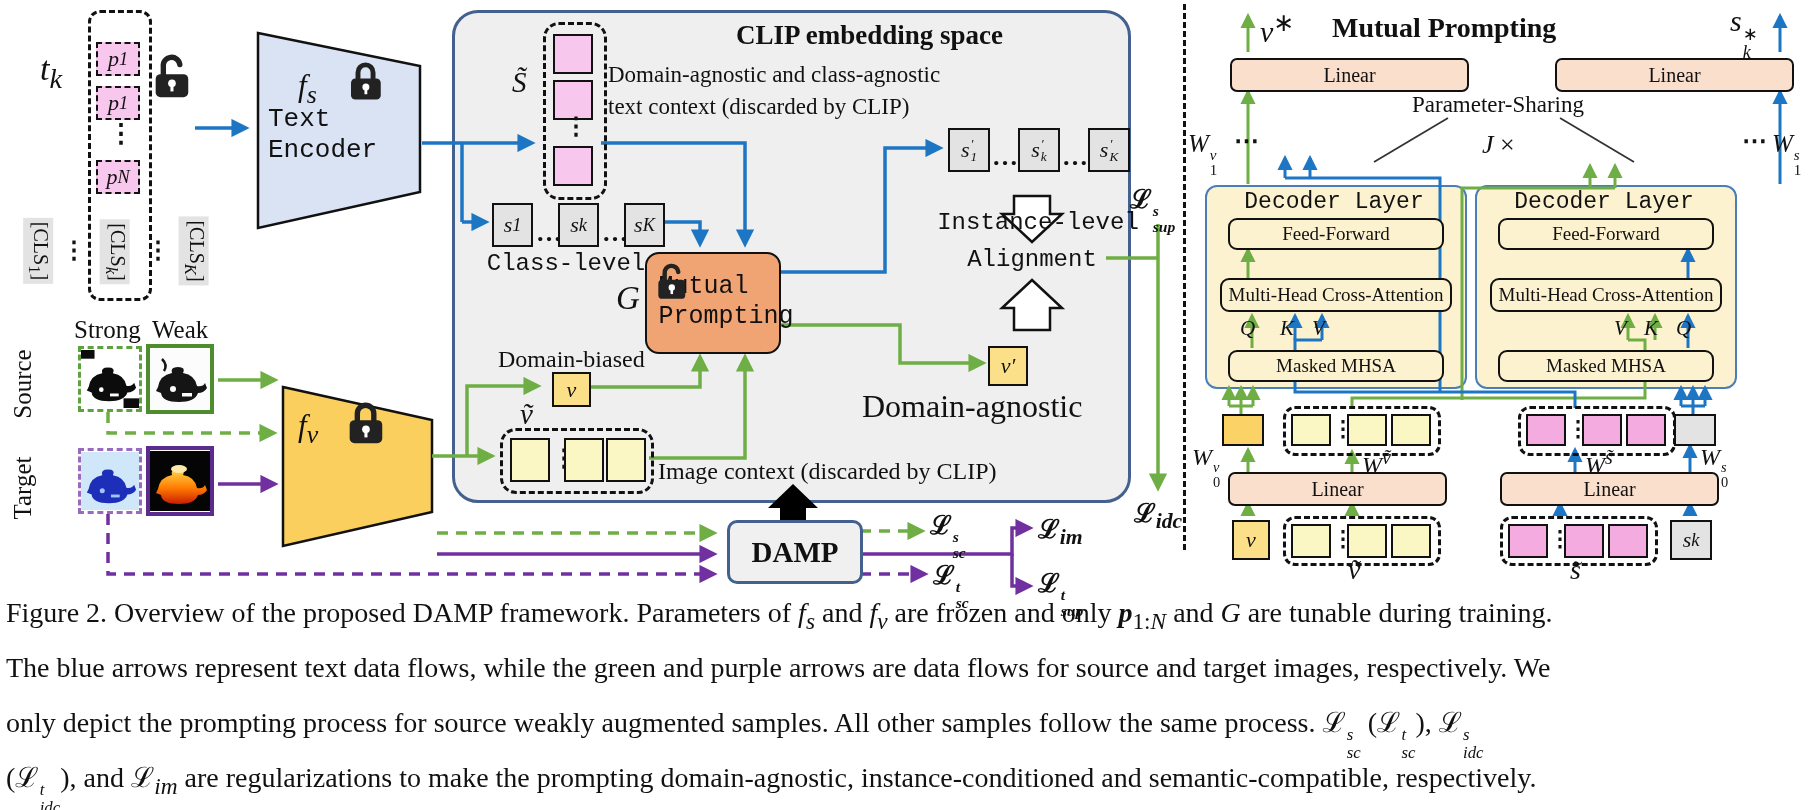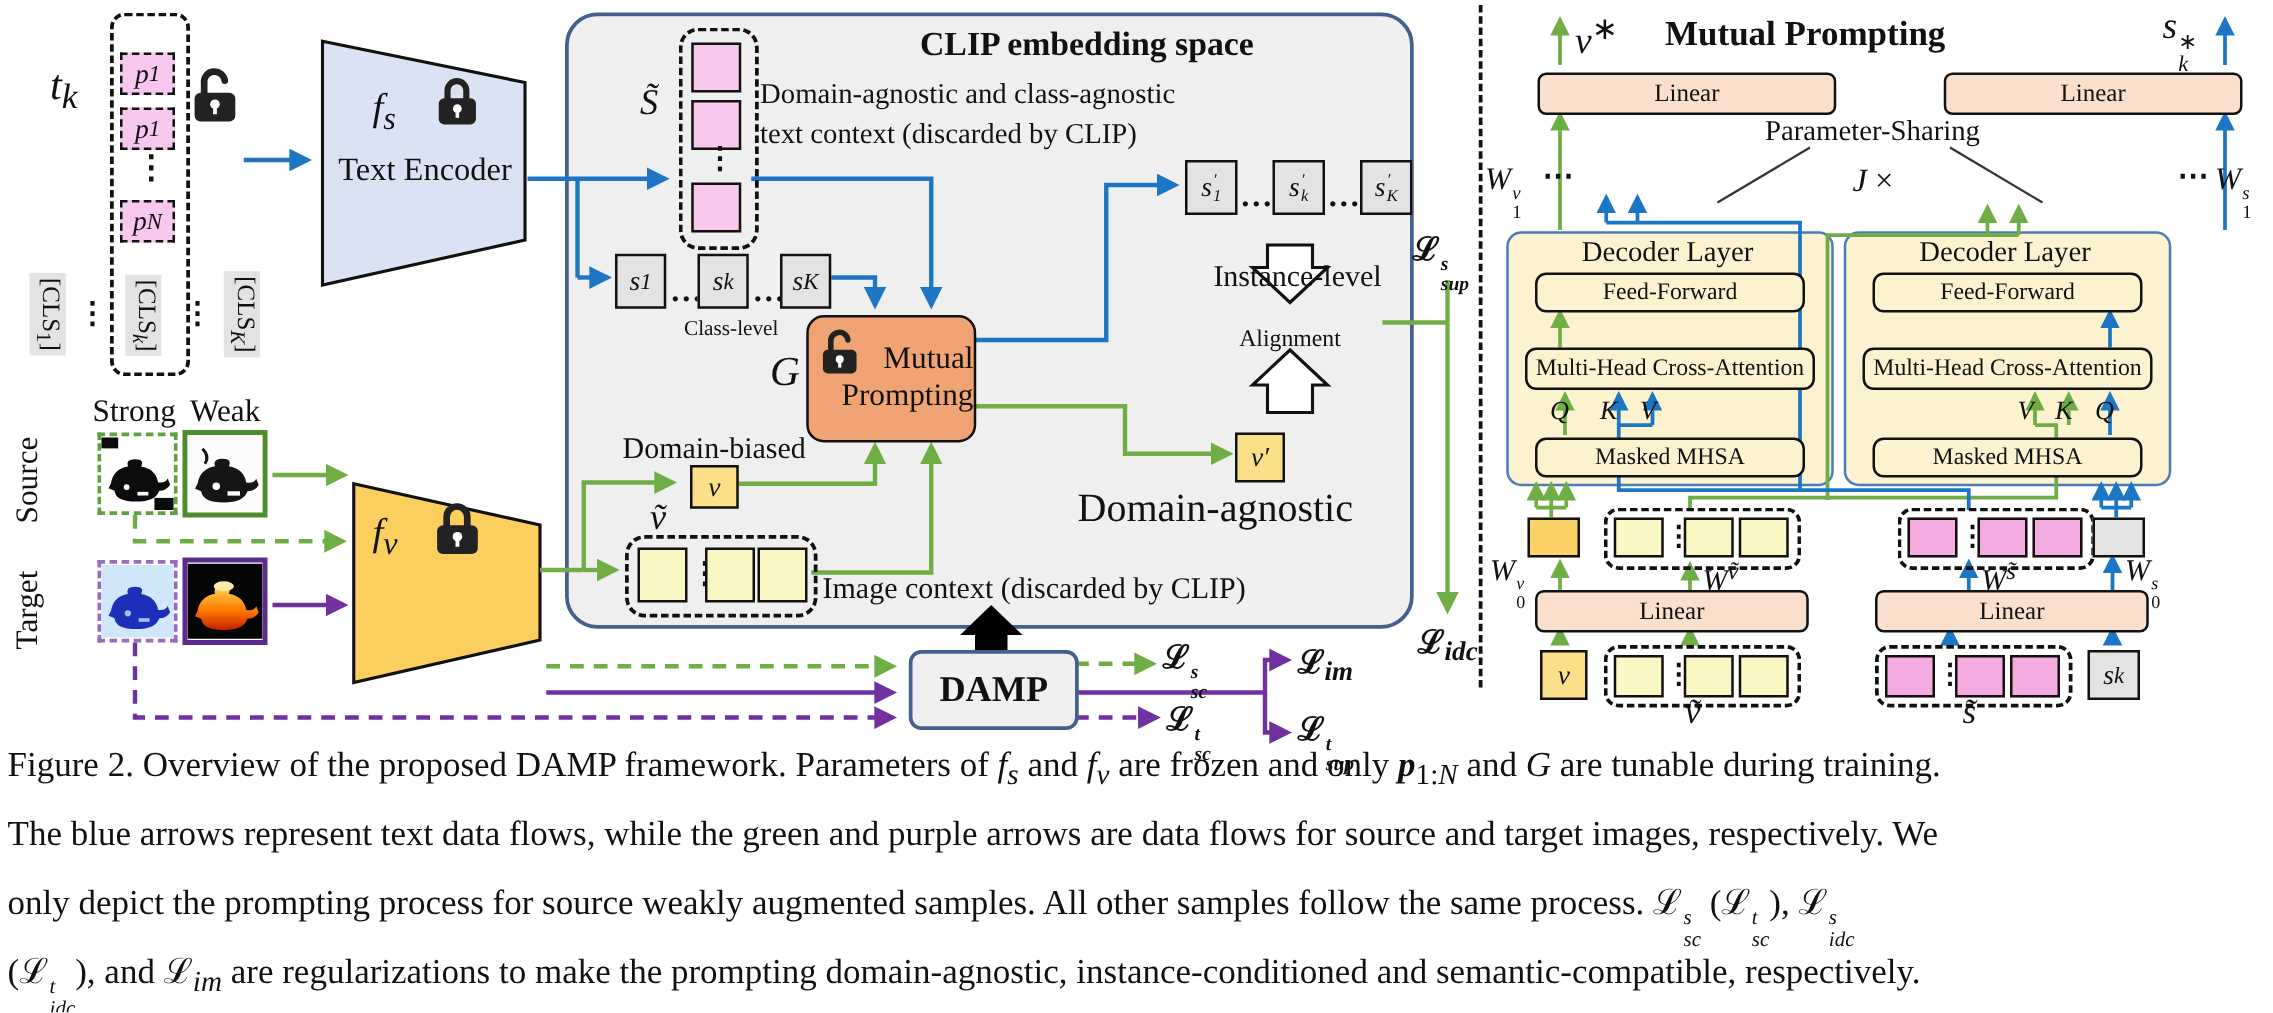--- a/index.html
+++ b/index.html
@@ -1,20 +1,20 @@
 <!DOCTYPE html>
 <html><head>
 <meta charset="utf-8">
 <style>
   html,body{margin:0;padding:0;background:#fff;}
   #stage{position:relative;width:1818px;height:810px;background:#fff;overflow:hidden;
          font-family:"Liberation Serif",serif;color:#111;}
   #wires{position:absolute;left:0;top:0;z-index:1;pointer-events:none;}
   .lbl{position:absolute;z-index:2;white-space:nowrap;font-family:"Liberation Serif",serif;color:#111;font-size:24px;}
-  .ctr{display:flex;align-items:center;justify-content:center;text-align:right;}
+  .ctr{display:flex;align-items:center;justify-content:center;text-align:left;font-family:Liberation Mono, monospace;}
   .tok{position:absolute;z-index:2;border:2px solid #111;display:flex;align-items:center;justify-content:center;
        font:italic 22px "Liberation Serif",serif;}
   .tok.gray{background:#e3e3e3;} .tok.pink{background:#f8c7ee;} .tok.pink2{background:#f4abdf;}
   .tok.yellow{background:#fbf7c4;} .tok.orange{background:#fce089;} .tok.orange2{background:#fbd265;}
   .tok.dashed{border-style:dashed;}
   .dashbox{position:absolute;z-index:2;border:3px dashed #111;border-radius:12px;}
   .cream{position:absolute;z-index:2;background:#fdf2cf;border:2px solid #111;border-radius:9px;
          display:flex;align-items:center;justify-content:center;font:19px "Liberation Serif",serif;}
   .peach{position:absolute;z-index:2;background:#fbdfcd;border:2px solid #111;border-radius:7px;
          display:flex;align-items:center;justify-content:center;font:20px "Liberation Serif",serif;}
@@ -276,21 +276,21 @@
   <div class="lbl dots" style="left:536px;top:218px;font-size:26px;">…</div>
   <div class="tok gray" style="left:558px;top:203px;width:37px;height:40px;">
       <i>s</i>
       <sub><i>k</i></sub>
     </div>
   <div class="lbl dots" style="left:602px;top:218px;font-size:26px;">…</div>
   <div class="tok gray" style="left:624px;top:203px;width:37px;height:40px;">
       <i>s</i>
       <sub><i>K</i></sub>
     </div>
-  <div class="lbl ctr" style="left:503px;top:250px;width:164px;height:26px;font-size:17px;">Class-level</div>
+  <div class="lbl ctr" style="left:484px;top:250px;width:164px;height:26px;font-size:24px;">Class-level</div>
 
   <div class="lbl" style="left:616px;top:280px;font-size:33px;"><i>G</i></div>
   <div class="mpbox" style="left:645px;top:252px;width:132px;height:98px;"></div>
   <div class="lock" style="left:652px;top:260px;width:38px;height:46px;">
     <svg viewBox="0 0 24 26" width="38" height="46">
         <path d="M8,11 V7 a4.3,4.3 0 0 1 8.6,-1" fill="none" stroke="#222" stroke-width="2.8" stroke-linecap="round"></path>
         <rect x="4" y="11" width="17" height="12" rx="2.5" fill="#222"></rect>
         <circle cx="12.5" cy="15.8" r="2" fill="#fff"></circle>
         <rect x="11.7" y="16.5" width="1.6" height="3.5" fill="#fff"></rect>
       </svg>
@@ -326,21 +326,21 @@
     </div>
   <div class="lbl dots" style="left:1062px;top:142px;font-size:26px;">…</div>
   <div class="tok gray" style="left:1088px;top:128px;width:38px;height:40px;">
       <i>s</i>
       <span class="ss">
         <span>′</span>
         <span><i>K</i></span>
       </span>
     </div>
   <div class="lbl ctr" style="left:948px;top:170px;width:180px;height:24px;font-size:24px;margin-top:40px;">Instance-level</div>
-  <div class="lbl ctr" style="left:952px;top:257px;width:160px;height:30px;font-size:19px;">Alignment</div>
+  <div class="lbl ctr" style="left:952px;top:244px;width:160px;height:30px;font-size:24px;">Alignment</div>
 
   <div class="tok orange" style="left:988px;top:346px;width:36px;height:36px;"><i>v</i>′</div>
   <div class="lbl" style="left:862px;top:388px;font-size:32px;">Domain-agnostic</div>
 
   <div class="dampbox" style="left:727px;top:520px;width:130px;height:58px;">
       <span>DAMP</span>
     </div>
   <div class="lbl loss" style="left:1130px;top:180px;">ℒ<span class="ss">
         <span><i>s</i></span>
         <span><i>sup</i></span>

